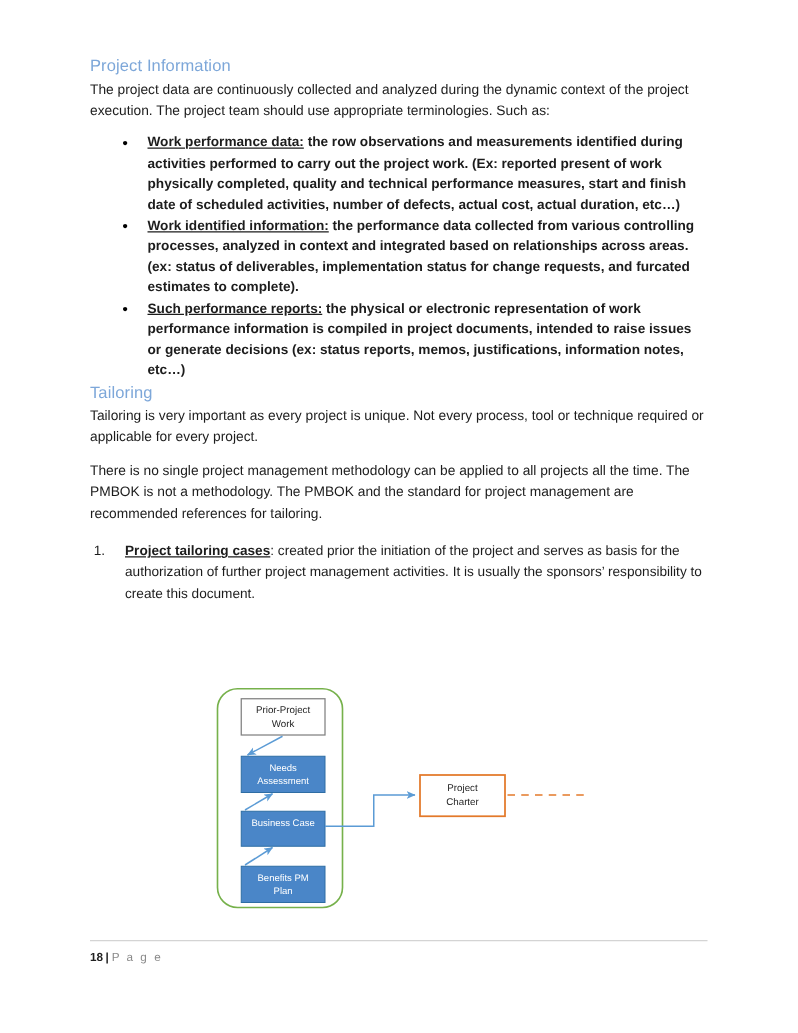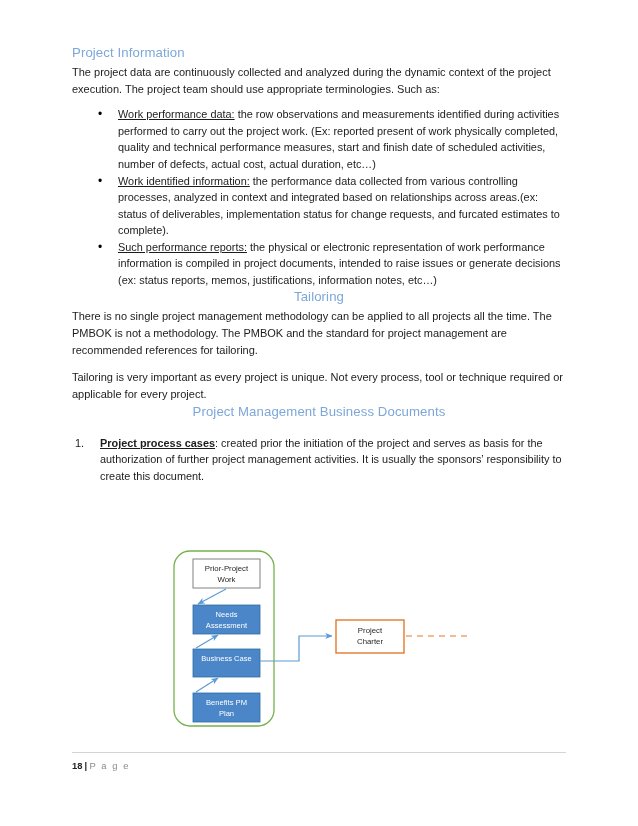--- a/index.html
+++ b/index.html
@@ -30,35 +30,36 @@
   }
 
   h2.heading {
     font-size: 13.2px;
     font-weight: normal;
     color: #7da7d9;
     margin: 0 0 2px 0;
     line-height: 1.35;
     letter-spacing: 0.1px;
   }
-  .section-gap-top { margin-top: 26px; text-align: center; }
+  .section-gap-top { margin-top: 26px; }
 
   p.body {
     font-size: 11px;
     line-height: 1.52;
     margin: 0 0 0 0;
     color: #1c1c1c;
     text-align: left;
   }
   p.body + p.body { margin-top: 11px; }
 
   ul.bullets {
     list-style: none;
     margin: 9px 0 0 0;
     padding: 0;
+    font-weight: bold;
   }
   ul.bullets > li {
     position: relative;
     padding-left: 46px;
     font-size: 10.9px;
     line-height: 1.52;
     margin-bottom: 0px;
     color: #1c1c1c;
   }
   ul.bullets > li::before {
@@ -159,27 +160,26 @@
     <h2 class="heading">Project Information</h2>
     <p class="body">The project data are continuously collected and analyzed during the dynamic context of the project execution. The project team should use appropriate terminologies. Such as:</p>
 
     <ul class="bullets">
       <li><span class="u-term">Work performance data:</span><span> the row observations and measurements identified during activities performed to carry out the project work. (Ex: reported present of work physically completed, quality and technical performance measures, start and finish date of scheduled activities, number of defects, actual cost, actual duration, etc…)</span></li>
       <li><span class="u-term">Work identified information:</span><span> the performance data collected from various controlling processes, analyzed in context and integrated based on relationships across areas.(ex: status of deliverables, implementation status for change requests, and furcated estimates to complete).</span></li>
       <li><span class="u-term">Such performance reports:</span><span> the physical or electronic representation of work performance information is compiled in project documents, intended to raise issues or generate decisions (ex: status reports, memos, justifications, information notes, etc…)</span></li>
     </ul>
 
     <h2 class="heading section-gap-top">Tailoring</h2>
+    <p class="body">Tailoring is very important as every project is unique. Not every process, tool or technique required or applicable for every project.</p>
     <p class="body">There is no single project management methodology can be applied to all projects all the time. The PMBOK is not a methodology. The PMBOK and the standard for project management are recommended references for tailoring.</p>
-    <p class="body">Tailoring is very important as every project is unique. Not every process, tool or technique required or applicable for every project.</p>
-
-    <h2 class="heading section-gap-top">Project Management Business Documents</h2>
+
 
     <ol class="numbered">
-      <li><span class="b-term">Project process cases</span><span>: created prior the initiation of the project and serves as basis for the authorization of further project management activities. It is usually the sponsors’ responsibility to create this document.</span></li>
+      <li><span class="b-term">Project tailoring cases</span><span>: created prior the initiation of the project and serves as basis for the authorization of further project management activities. It is usually the sponsors’ responsibility to create this document.</span></li>
     </ol>
 
   </div>
 
   <div class="diagram">
     <svg width="340" height="200" viewBox="0 0 340 200" xmlns="http://www.w3.org/2000/svg">
       <defs>
         <marker id="arrowBlue" markerWidth="7" markerHeight="7" refX="5.6" refY="2.6" orient="auto" markerUnits="strokeWidth">
           <path d="M0,0 L6,2.6 L0,5.2 L1.6,2.6 z" fill="#5b9bd5"></path>
         </marker>

